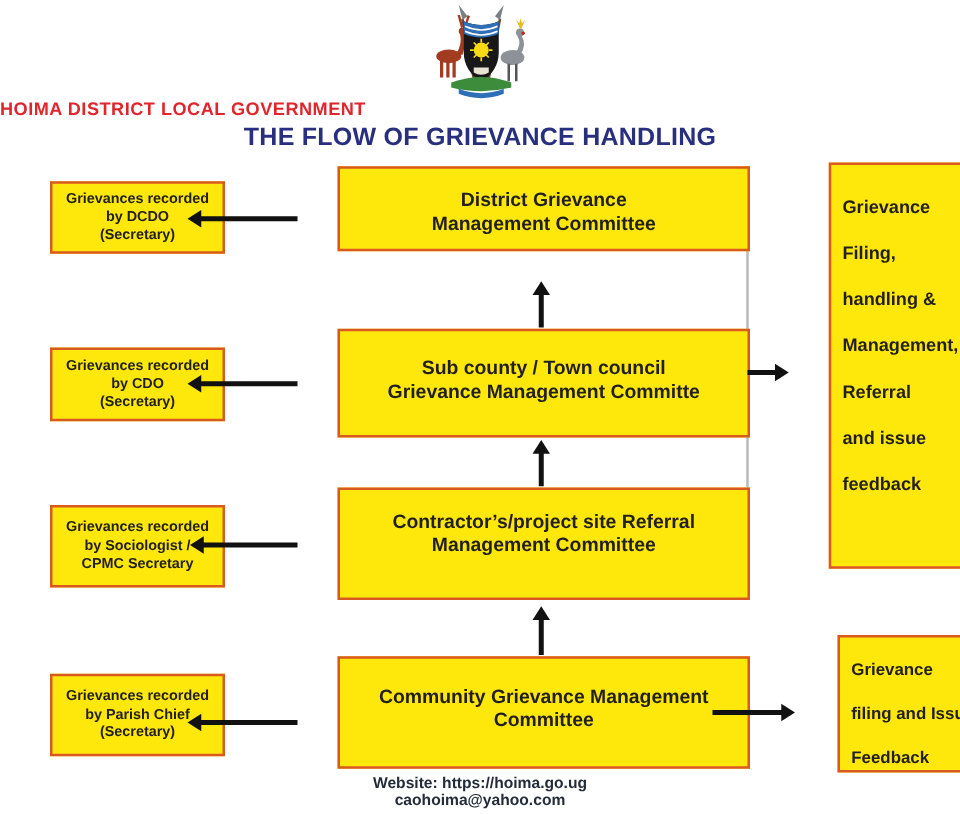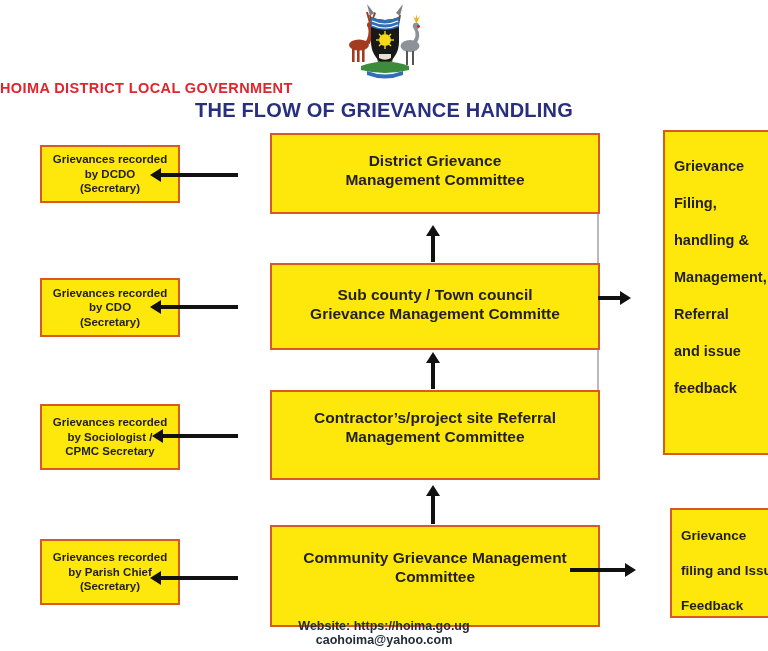--- a/index.html
+++ b/index.html
@@ -23,24 +23,24 @@
   }
 
   
   .ybox{
     position:absolute;box-sizing:border-box;
     background:var(--box_fill,#FEE70B);
     border:2px solid var(--box_border,#D95A21);
     font-weight:bold;color:#221f1f;margin-left:32px;
   }
   .box-main{left:238px;width:330px;text-align:center;font-size:15.5px;line-height:19px;padding-top:16px;}
-  .bm-1{top:133px;height:81px;}
+  .bm-1{top:133px;height:68px;}
   .bm-2{top:263px;height:87px;padding-top:20px;}
   .bm-3{top:390px;height:90px;}
-  .bm-4{top:525px;height:102px;padding-top:21px;}
+  .bm-4{top:525px;height:90px;padding-top:21px;}
 
   .box-left{left:8px;width:140px;text-align:center;font-size:11.5px;line-height:14.5px;
             display:flex;align-items:center;justify-content:center;}
   .bl-1{top:145px;height:58px;}
   .bl-2{top:278px;height:59px;}
   .bl-3{top:404px;height:66px;}
   .bl-4{top:539px;height:66px;}
 
   .box-tall{left:631px;top:130px;width:135px;height:325px;
             font-size:14.5px;line-height:37px;padding:16px 4px 0 9px;text-align:left;}

